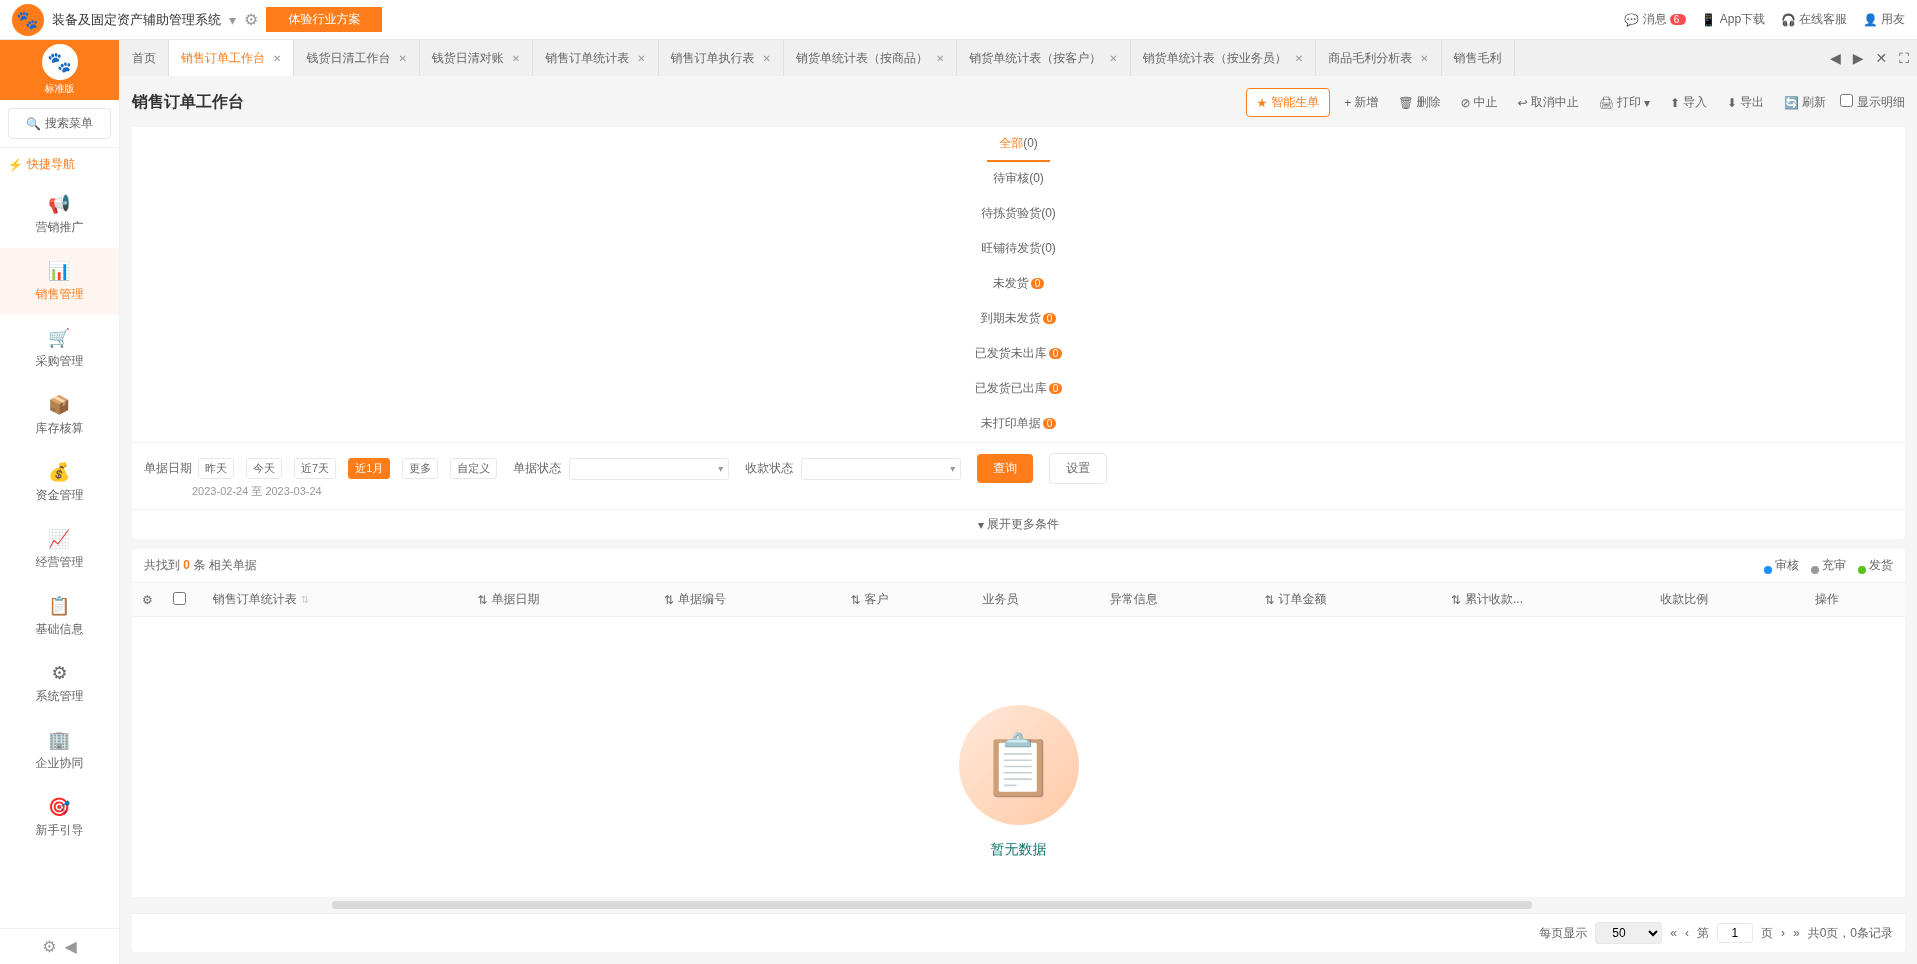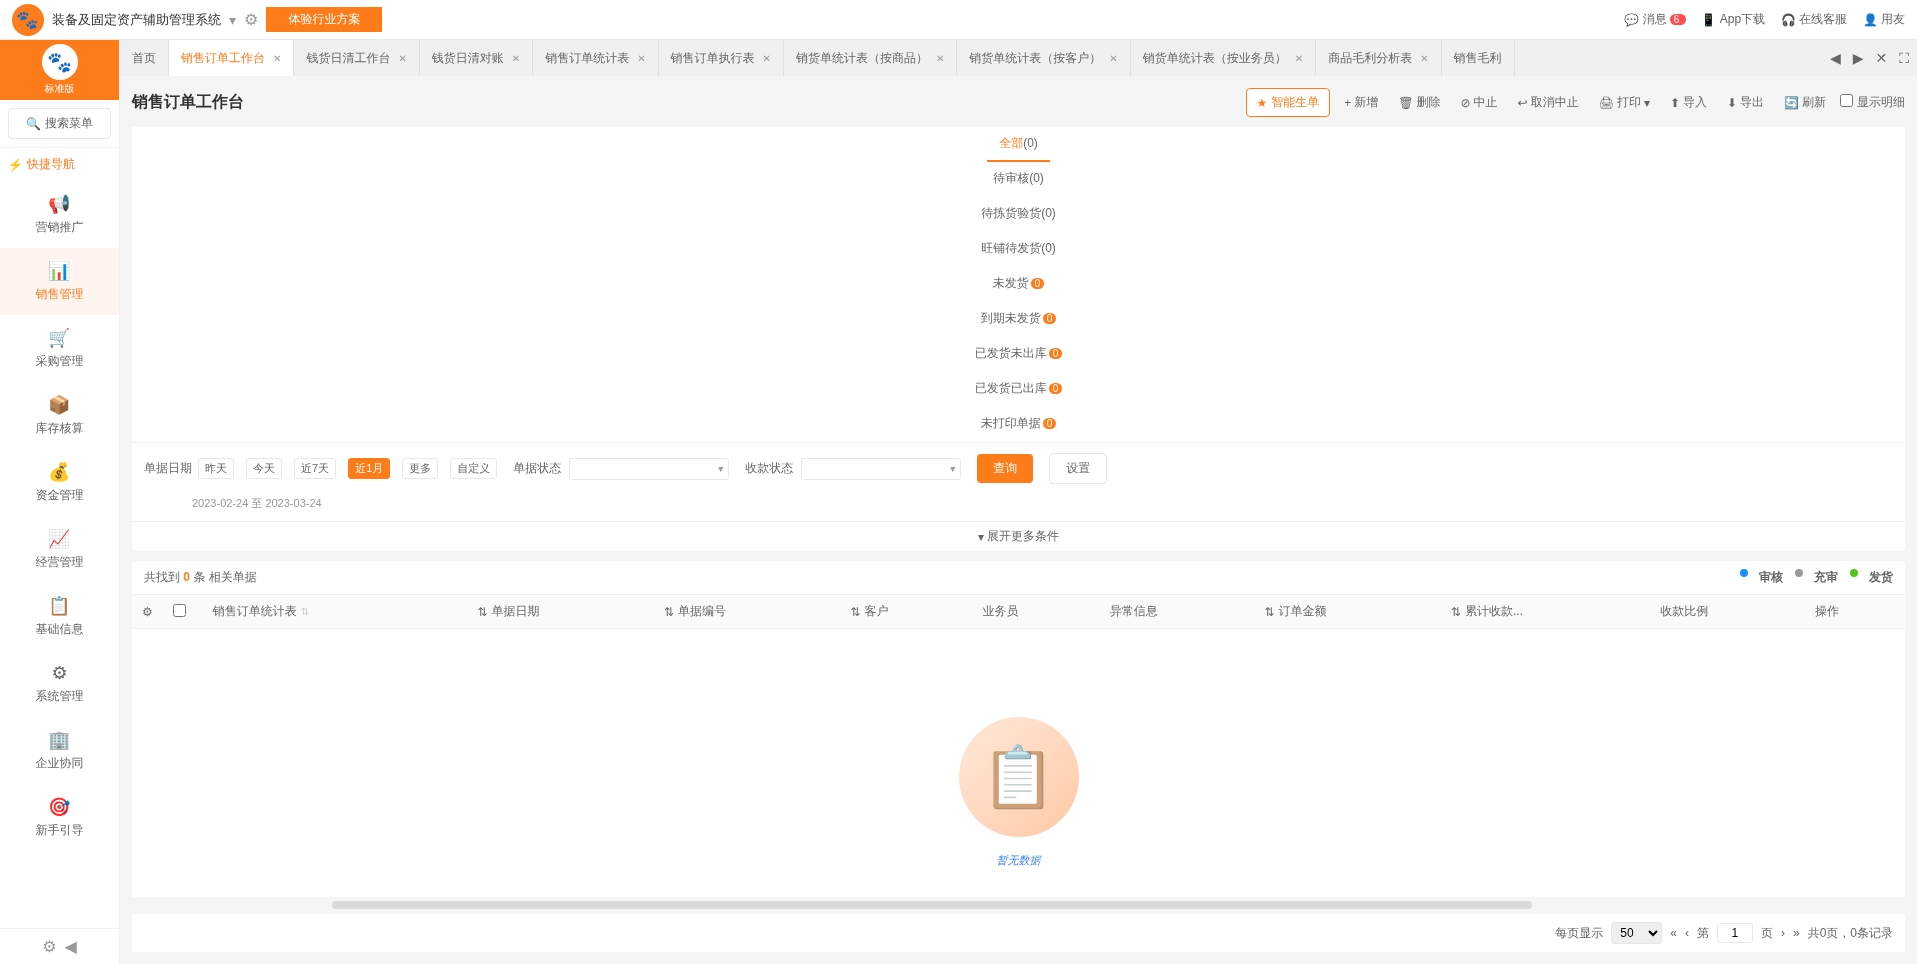--- a/index.html
+++ b/index.html
@@ -381,23 +381,22 @@
     }
     .toolbar-right {
       display: flex;
       gap: 12px;
       font-size: 12px;
     }
     .toolbar-action {
       cursor: pointer;
       color: #666;
       display: flex;
-      align-items: flex-start;
-      gap: 11px;
-      font-weight: bold;
+      align-items: flex-end;
+      gap: 3px;
     }
     .toolbar-action .dot {
       width: 8px;
       height: 8px;
       border-radius: 50%;
       display: inline-block;
     }
     .dot-blue { background: #1890ff; }
     .dot-gray { background: #999; }
     .dot-green { background: #52c41a; }
@@ -448,23 +447,22 @@
     
     .empty-state {
       display: flex;
       flex-direction: column;
       align-items: center;
       justify-content: center;
       padding: 80px 20px;
       color: #ccc;
     }
     .empty-text {
-      font-size: 11px;
-      color: #3b82f6;
-      font-style: italic;
+      font-size: 14px;
+      color: #0f766e;
     }
     
     .pagination-area {
       background: #fff;
       border-top: 1px solid #f0f0f0;
       padding: 8px 12px;
       display: flex;
       align-items: center;
       justify-content: space-between;
     }
@@ -472,21 +470,21 @@
       display: flex;
       align-items: center;
       gap: 8px;
       font-size: 12px;
       color: #666;
       margin-left: auto;
     }
     .page-size-select {
       border: 1px solid #e8e8e8;
       border-radius: 3px;
-      padding: 2px 4px;
+      padding: 2px 12px;
       font-size: 12px;
     }
     .page-nav-btn {
       background: none;
       border: none;
       cursor: pointer;
       color: #666;
       font-size: 12px;
     }
     .page-input {
@@ -734,21 +732,21 @@
               <div class="select-wrapper">
                 <select class="filter-select">
                   <option value=""></option>
                 </select>
                 <span class="select-arrow">▾</span>
               </div>
             </div>
             <button class="btn-query">查询</button>
             <button class="btn-settings">设置</button>
           </div>
-          <div style="margin-top:12px;font-size:11px;color:#999;padding-left:48px;">2023-02-24 至 2023-03-24</div>
+          <div style="margin-top:0;font-size:11px;color:#999;padding-left:48px;">2023-02-24 至 2023-03-24</div>
         </div>
 
         <div style="padding:6px 12px;display:flex;justify-content:center;">
           <button style="background:none;border:none;cursor:pointer;font-size:12px;color:#666;display:flex;align-items:center;gap:3px;">
             <span>▾</span>
             <span>展开更多条件</span>
           </button>
         </div>
       </div>
 

